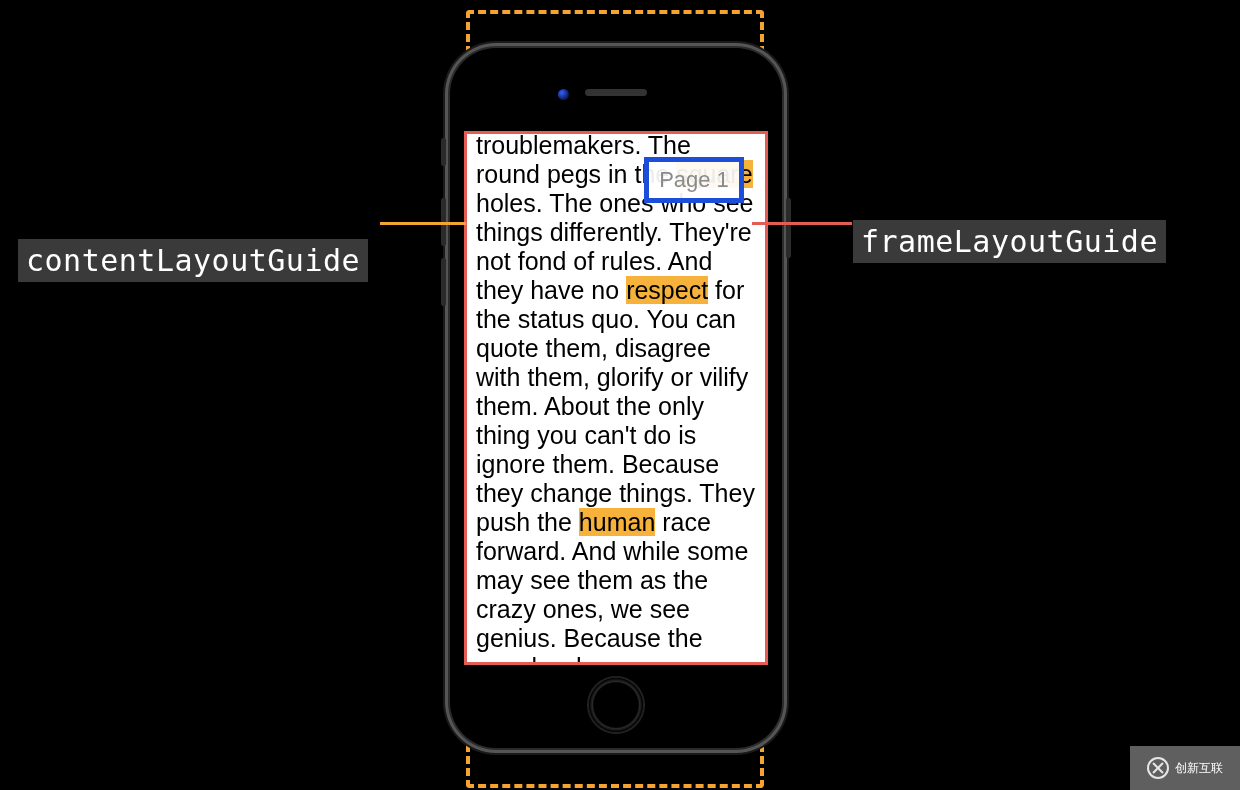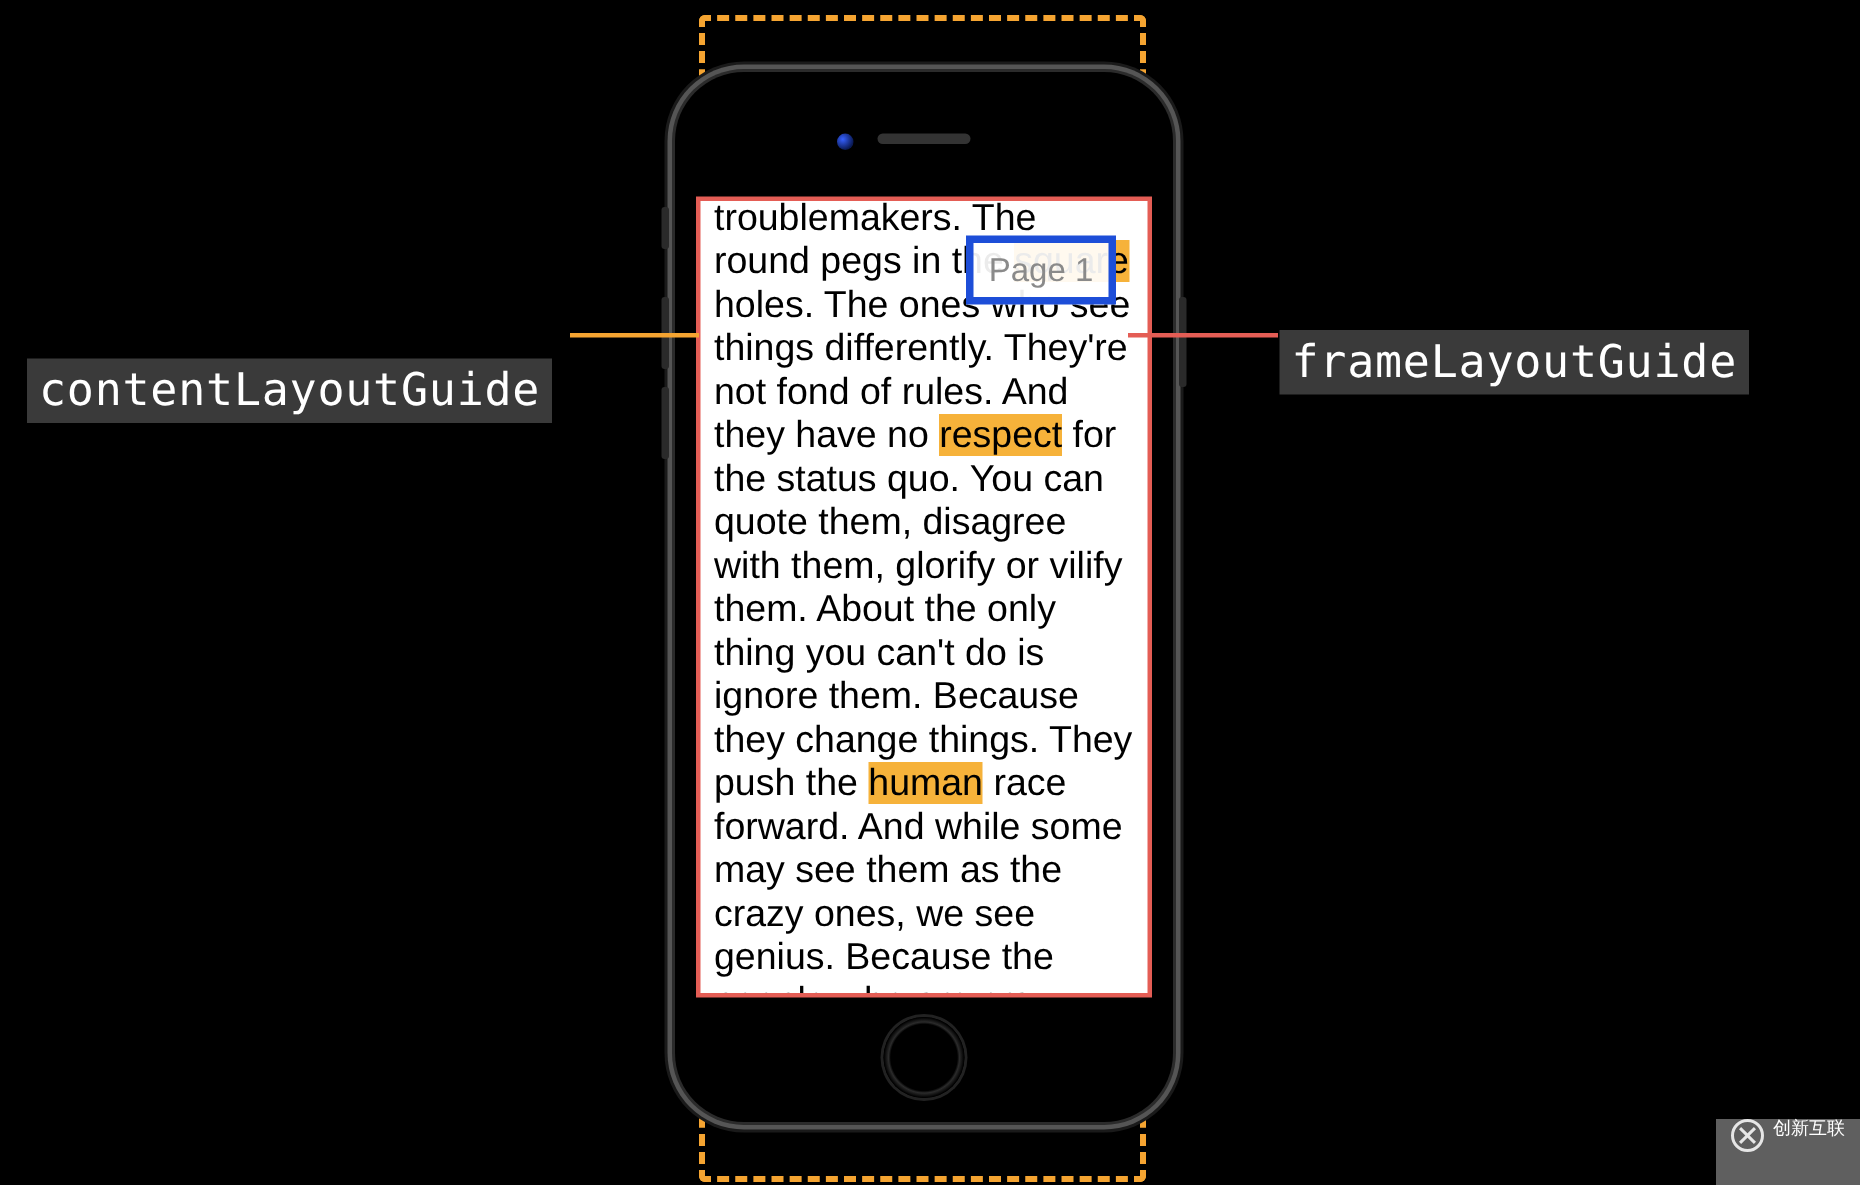--- a/index.html
+++ b/index.html
@@ -167,24 +167,25 @@
       display: flex;
       align-items: center;
       justify-content: center;
     }
 
     
     .watermark {
       position: absolute;
       bottom: 0;
       right: 0;
-      width: 96px;
+      width: 110px;
       height: 44px;
       background: #5f5f5f;
       display: flex;
+      align-items: center;
       justify-content: center;
       gap: 6px;
     }
     .wm-logo {
       width: 22px; height: 22px;
       border: 2px solid #e6e6e6;
       border-radius: 50%;
       position: relative;
     }
     .wm-logo::before, .wm-logo::after {

